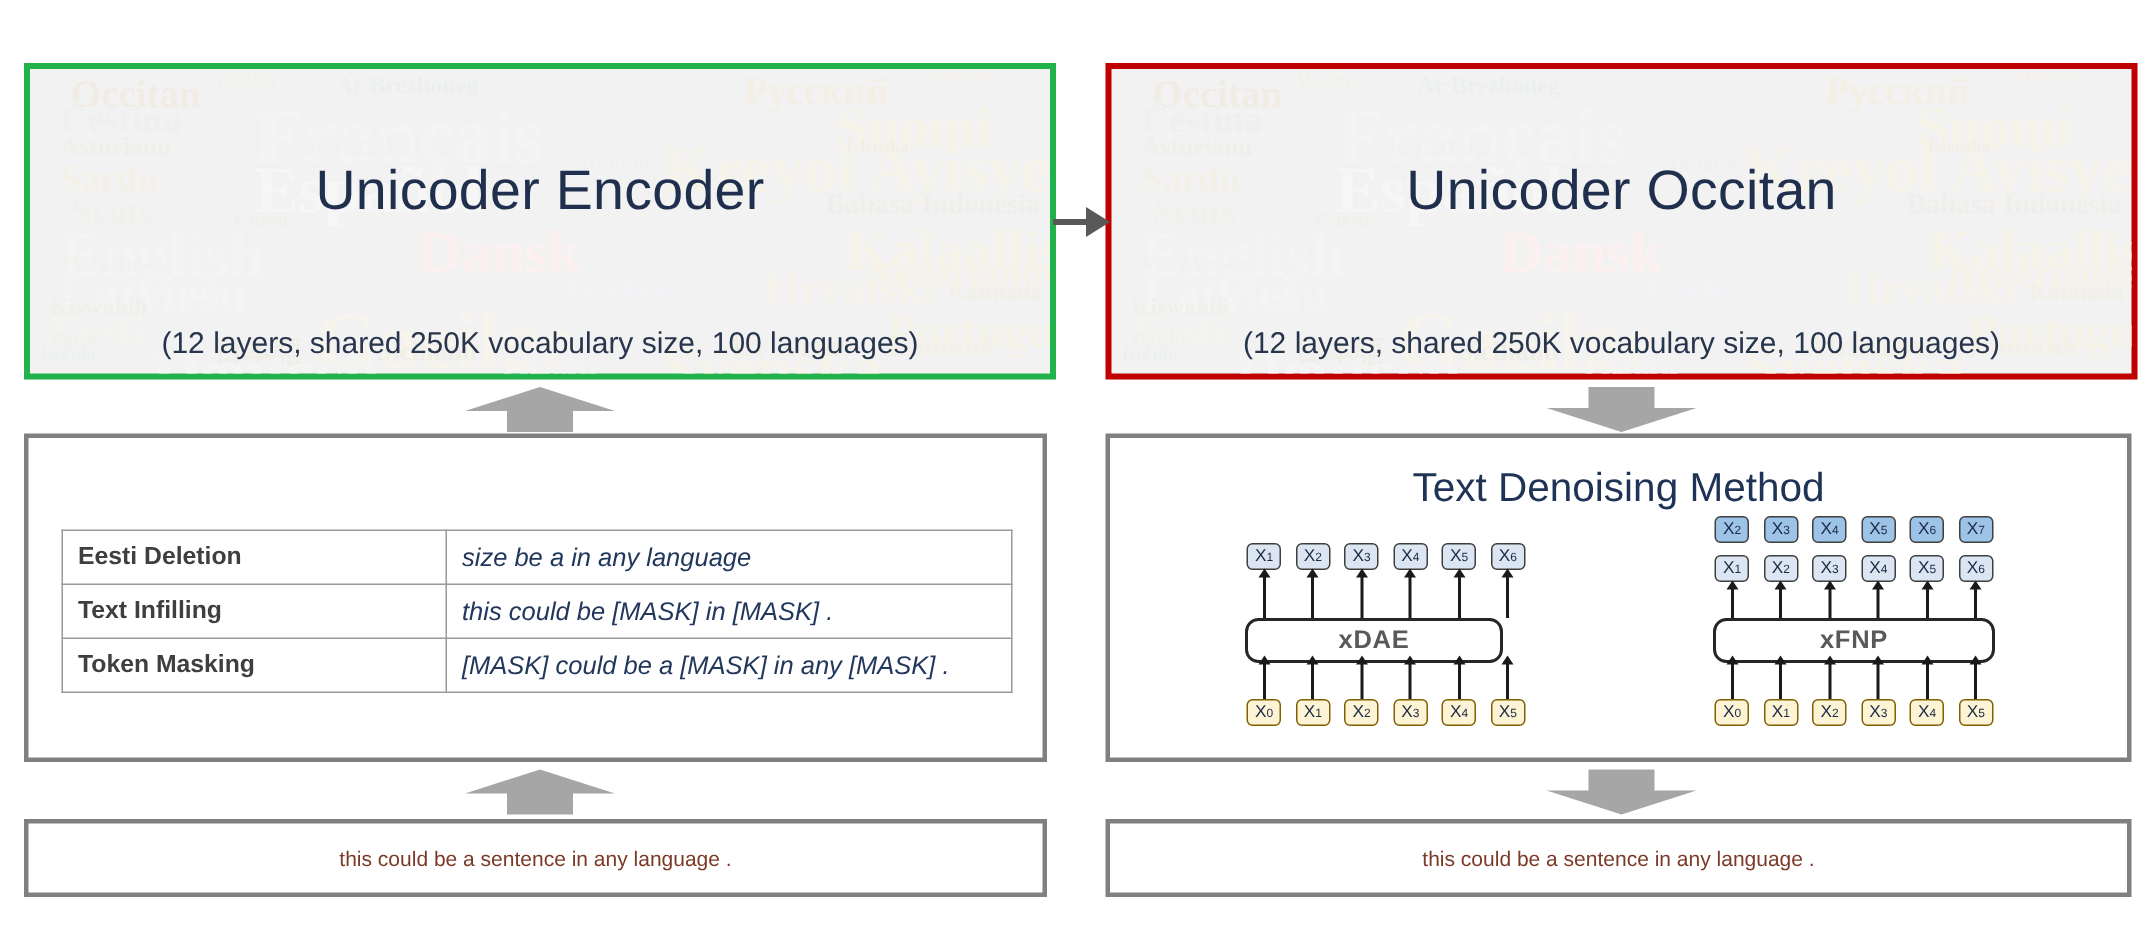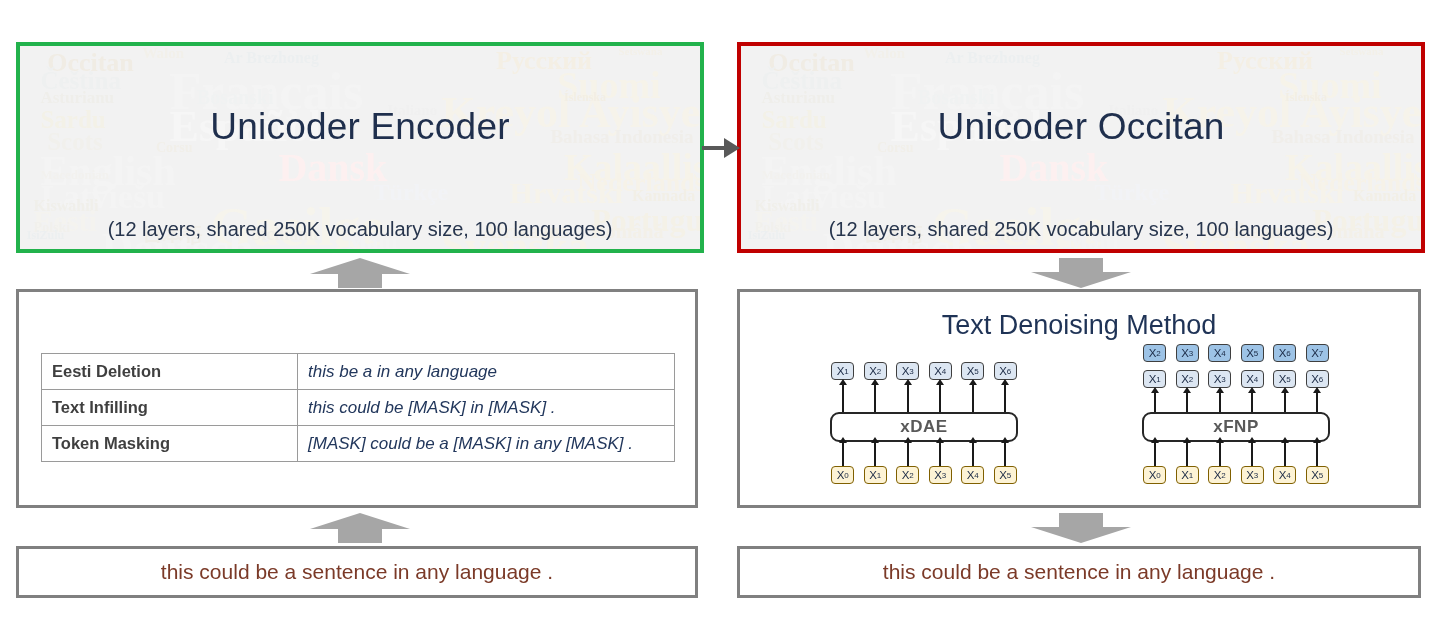--- a/index.html
+++ b/index.html
@@ -44,21 +44,21 @@
   }
   table.noise td{
     border:1px solid #9a9a9a;height:35px;padding:0 10px;vertical-align:middle;
   }
   td.k{width:235px;font-weight:bold;font-size:16.5px;color:#3f3f3f;}
   td.v{font-style:italic;font-size:17px;color:#22375c;}
 
   
   .sentence{
     position:absolute;left:0;right:0;top:50%;transform:translateY(-50%);
-    text-align:center;font-size:21px;color:#7b3a28;
+    text-align:center;font-size:14px;color:#7b3a28;
     font-family:"Liberation Sans", sans-serif;
   }
   .fatarrow{position:absolute;}
   .fatarrow .shaft{position:absolute;background:#a6a6a6;}
   .fatarrow .head{position:absolute;width:0;height:0;}
 
   .harrow{position:absolute;}
   .harrow .hshaft{position:absolute;background:#595959;height:4px;}
   .harrow .hhead{position:absolute;width:0;height:0;
     border-top:10px solid transparent;border-bottom:10px solid transparent;
@@ -199,39 +199,39 @@
 <div class="fatarrow" style="left:1031px;top:258px;width:100px;height:30px;">
   <div class="shaft" style="left:28px;top:0;width:44px;height:15px;"></div>
   <div class="head" style="left:0;top:14px;border-left:50px solid transparent;border-right:50px solid transparent;border-top:16px solid #a6a6a6;"></div>
 </div>
 
 <div class="panel panel-gray" style="left:16px;top:289px;width:682px;height:219px;">
   <table class="noise" style="left:22px;top:61px;width:634px;">
       <tbody>
         <tr>
           <td class="k">Eesti Deletion</td>
-          <td class="v">this be a in any language</td>
+          <td class="v">size be a in any language</td>
         </tr>
         <tr>
           <td class="k">Text Infilling</td>
           <td class="v">this could be [MASK] in [MASK] .</td>
         </tr>
         <tr>
           <td class="k">Token Masking</td>
           <td class="v">[MASK] could be a [MASK] in any [MASK] .</td>
         </tr>
       </tbody>
     </table>
 </div>
 
 <div class="panel panel-gray" style="left:737px;top:289px;width:684px;height:219px;">
   <div class="sec-title" style="top:18px;">Text Denoising Method</div>
 
   <div class="diagram" style="left:84px;top:62px;width:200px;height:140px;">
-    <div class="modbox" style="left:6px;top:58px;width:188px;height:30px;">xDAE</div>
+    <div class="modbox" style="left:6px;top:58px;width:172px;height:30px;">xDAE</div>
   <div class="tok tok-blue" style="left: 7.25px; top: 8px; width: 23px; height: 18px;">X<sub>1</sub></div>
       <div class="tok tok-blue" style="left: 39.75px; top: 8px; width: 23px; height: 18px;">X<sub>2</sub></div>
       <div class="tok tok-blue" style="left: 72.25px; top: 8px; width: 23px; height: 18px;">X<sub>3</sub></div>
       <div class="tok tok-blue" style="left: 104.75px; top: 8px; width: 23px; height: 18px;">X<sub>4</sub></div>
       <div class="tok tok-blue" style="left: 137.25px; top: 8px; width: 23px; height: 18px;">X<sub>5</sub></div>
       <div class="tok tok-blue" style="left: 169.75px; top: 8px; width: 23px; height: 18px;">X<sub>6</sub></div>
       <div class="tok tok-yellow" style="left: 7.25px; top: 112px; width: 23px; height: 18px;">X<sub>0</sub></div>
       <div class="tok tok-yellow" style="left: 39.75px; top: 112px; width: 23px; height: 18px;">X<sub>1</sub></div>
       <div class="tok tok-yellow" style="left: 72.25px; top: 112px; width: 23px; height: 18px;">X<sub>2</sub></div>
       <div class="tok tok-yellow" style="left: 104.75px; top: 112px; width: 23px; height: 18px;">X<sub>3</sub></div>

